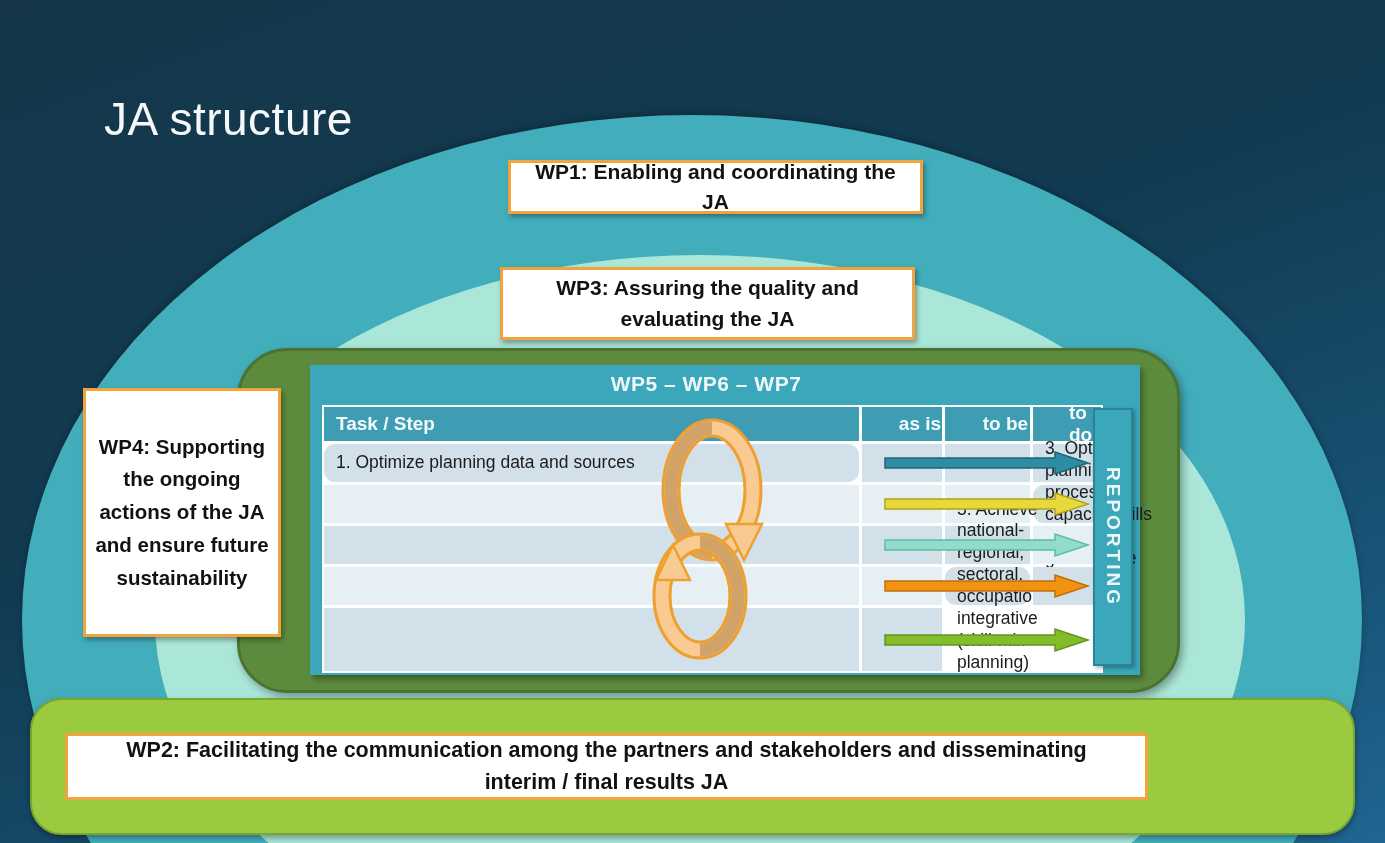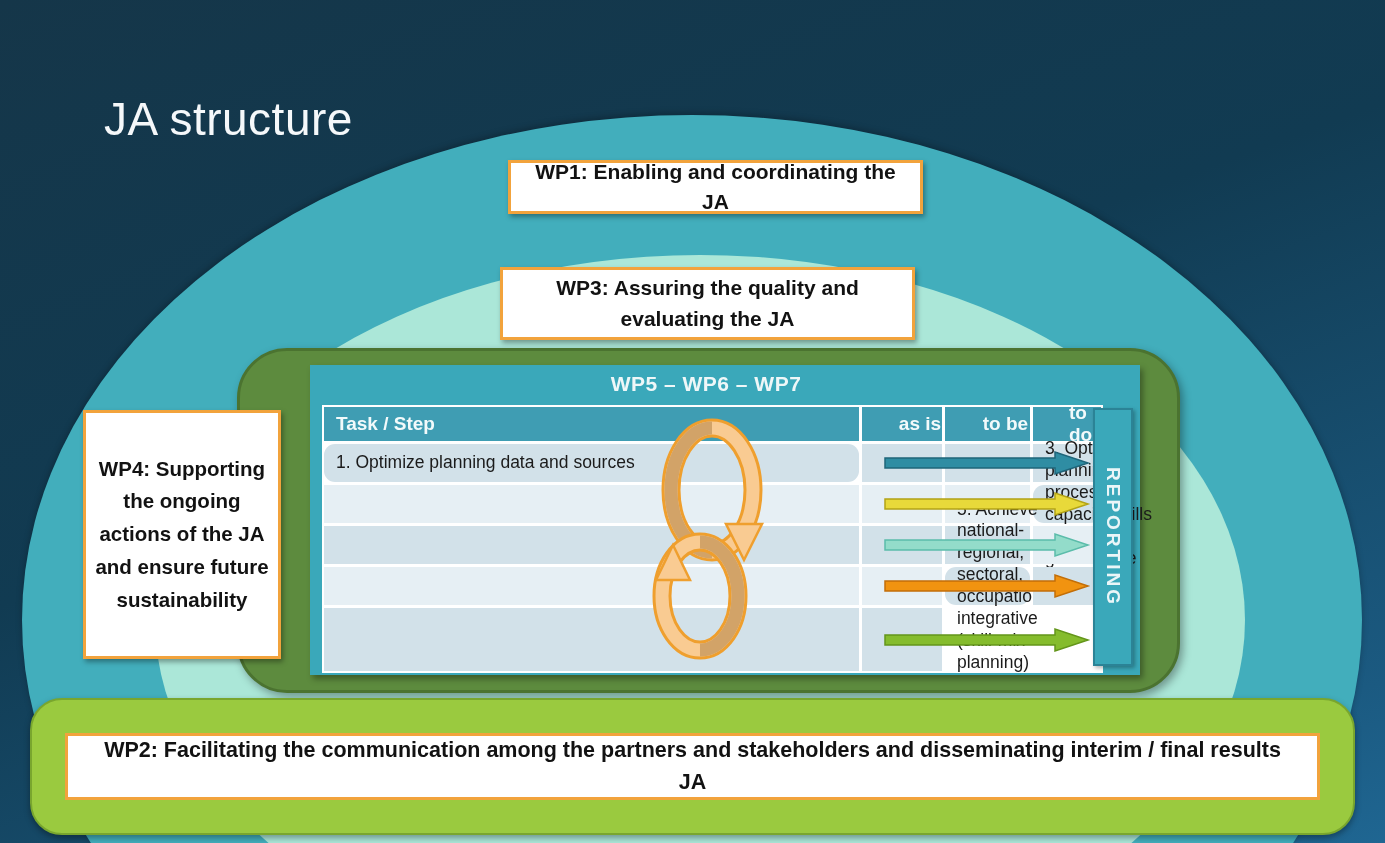--- a/index.html
+++ b/index.html
@@ -15,21 +15,21 @@
     position:absolute;left:104px;top:92px;color:#f5f8fa;font-size:46px;font-weight:400;letter-spacing:0.5px;
   }
   .wp-box{
     position:absolute;background:#ffffff;border:3px solid var(--accent-border);
     display:flex;align-items:center;justify-content:center;text-align:center;
     color:#121212;font-weight:bold;box-shadow:2px 3px 5px rgba(0,0,0,0.35);
     box-sizing:border-box;
   }
   .wp1{left:508px;top:160px;width:415px;height:54px;font-size:21px;line-height:1.45;padding:0 18px;}
   .wp3{left:500px;top:267px;width:415px;height:73px;font-size:21px;line-height:1.45;padding:0 18px;}
-  .wp4{left:83px;top:388px;width:198px;height:249px;font-size:20.5px;line-height:1.6;padding:0 6px;margin-top:22px;}
+  .wp4{left:83px;top:388px;width:198px;height:249px;font-size:20.5px;line-height:1.6;padding:0 6px;}
   .green-rect{
     position:absolute;left:237px;top:348px;width:943px;height:345px;border-radius:50px;
     background:var(--green-panel);border:3px solid #4b7330;box-sizing:border-box;
     box-shadow:3px 4px 8px rgba(0,0,0,0.35);
   }
   .table-panel{
     position:absolute;left:310px;top:365px;width:830px;height:310px;
     background:var(--table-panel);box-shadow:3px 4px 6px rgba(0,0,0,0.35);
   }
   .panel-title{
@@ -60,21 +60,21 @@
     writing-mode:vertical-rl;color:#eaf6f8;font-weight:bold;font-size:19px;letter-spacing:3px;
   }
   .arrow{position:absolute;left:885px;width:205px;height:26px;overflow:visible;}
   .cycle{position:absolute;left:630px;top:418px;width:160px;height:250px;pointer-events:none;}
   .wp2-bar{
     position:absolute;left:30px;top:698px;width:1325px;height:137px;border-radius:32px;
     background:var(--wp2-bar);border:2px solid #79a62e;box-sizing:border-box;
     box-shadow:0 3px 6px rgba(0,0,0,0.35);
   }
   .wp2-inner{
-    position:absolute;left:65px;top:733px;width:1255px;height:67px;
+    position:absolute;left:65px;top:733px;width:1083px;height:67px;
     background:#ffffff;border:3px solid var(--accent-border);box-sizing:border-box;
     display:flex;align-items:center;justify-content:center;text-align:center;
     color:#121212;font-weight:bold;font-size:21.5px;line-height:1.45;padding:0 24px;
   }
 </style>
 </head>
 <body>
 
 <div class="slide">
 

